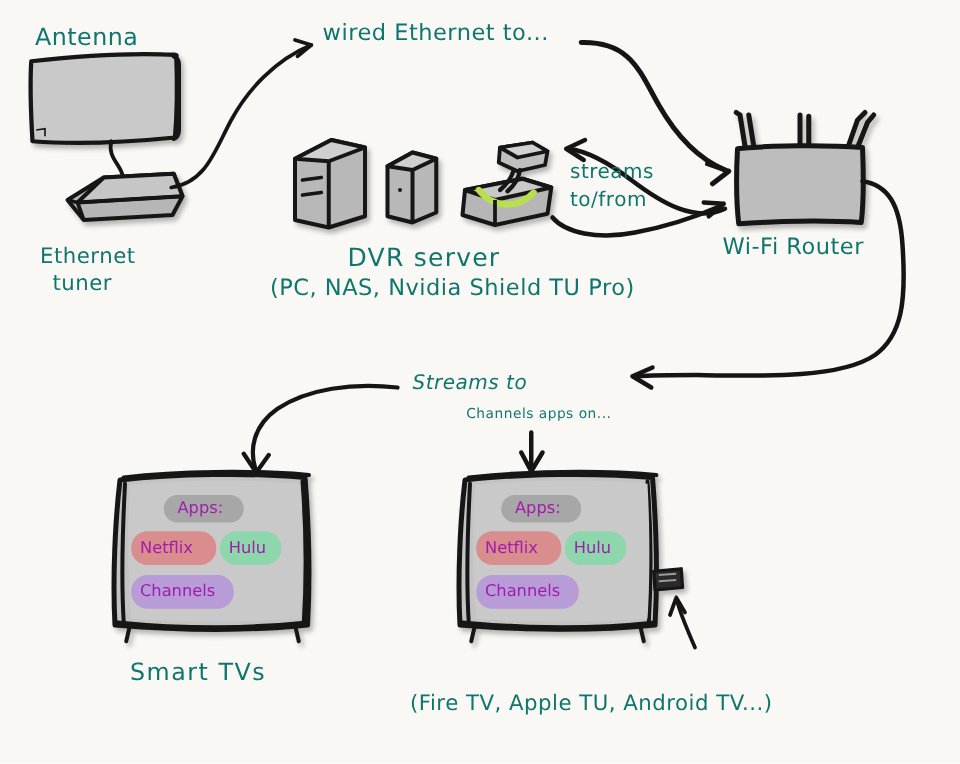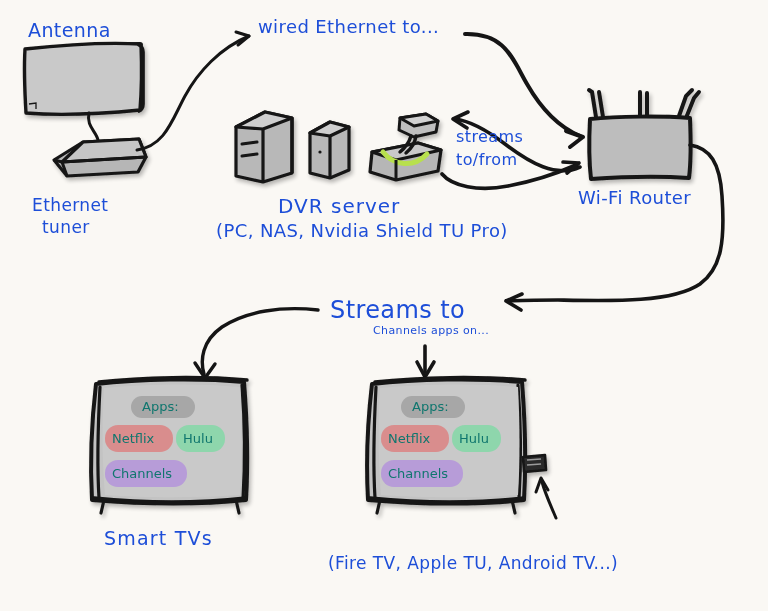--- a/index.html
+++ b/index.html
@@ -19,45 +19,45 @@
   #canvas svg.layer {
     position: absolute;
     top: 0;
     left: 0;
     width: 768px;
     height: 611px;
   }
   .hand-text {
     position: absolute;
     font-family: "DejaVu Sans", sans-serif;
-    color: #1d4ed8;
+    color: #0f766e;
     white-space: nowrap;
     letter-spacing: 0.4px;
     line-height: 1.15;
     user-select: none;
   }
   .t-antenna   { left: 28px;  top: 20px;  font-size: 19px; }
   .t-wired     { left: 258px; top: 17px;  font-size: 18px; }
   .t-hdhr1     { left: 32px;  top: 196px; font-size: 17px; }
   .t-hdhr2     { left: 42px;  top: 218px; font-size: 17px; }
   .t-dvr1      { left: 278px; top: 195px; font-size: 20px; letter-spacing: 1px; }
   .t-dvr2      { left: 216px; top: 221px; font-size: 18px; }
   .t-streams1  { left: 456px; top: 128px; font-size: 16px; }
   .t-streams2  { left: 456px; top: 151px; font-size: 16px; }
   .t-wifi      { left: 578px; top: 188px; font-size: 18px; }
-  .t-str-to    { left: 330px; top: 297px; font-size: 24px; }
+  .t-str-to    { left: 330px; top: 297px; font-size: 16px; font-style: italic; }
   .t-chan-apps { left: 373px; top: 325px; font-size: 11px; }
   .t-smarttv   { left: 104px; top: 528px; font-size: 19px; letter-spacing: 1.2px; }
   .t-tvstream  { left: 338px; top: 527px; font-size: 18px; }
   .t-tvstream2 { left: 328px; top: 554px; font-size: 17px; }
 
   .app-pill-label {
     position: absolute;
     font-family: "DejaVu Sans", sans-serif;
-    color: #0f766e;
+    color: #a21caf;
     font-size: 13px;
     white-space: nowrap;
     user-select: none;
   }
 </style>
 </head>
 <body>
 
 <div id="canvas">
 

